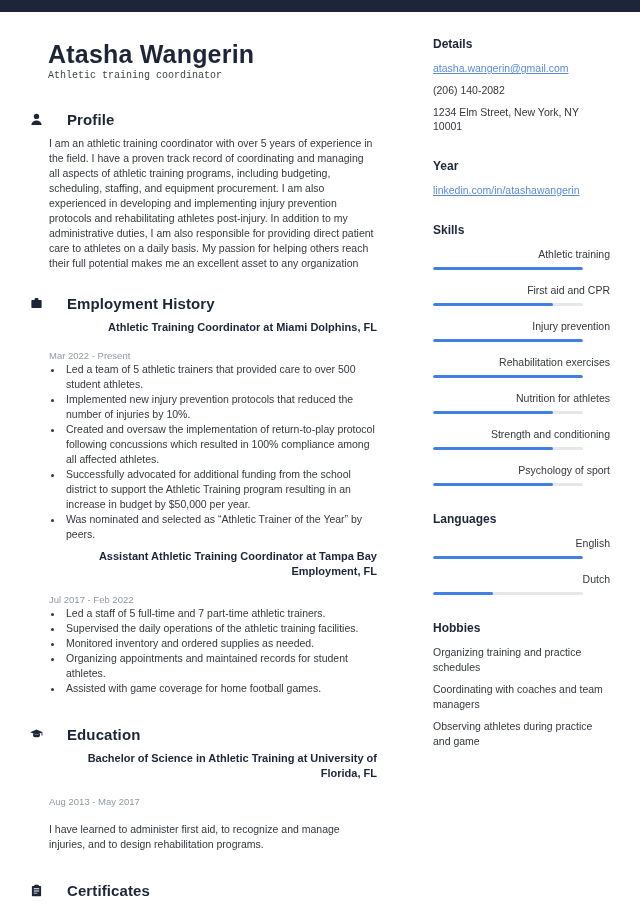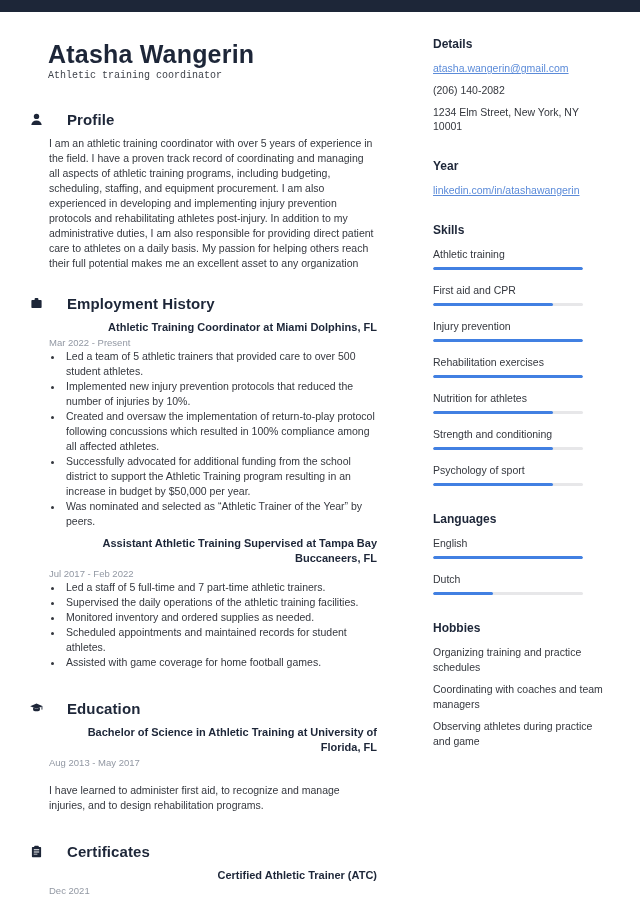--- a/index.html
+++ b/index.html
@@ -26,36 +26,36 @@
   .section-head { display:flex; align-items:center; gap:24px; }
   .section-head .ic { width:13px; height:13px; flex:0 0 13px; color:var(--heading); display:inline-flex; }
   .section-head .ic svg { width:13px; height:13px; }
   .section-head h2 { font-size:15px; font-weight:700; color:var(--heading); letter-spacing:.1px; }
   .section-body { padding-left:19px; margin-top:8px; }
 
   .para { font-size:10.5px; line-height:15px; color:var(--body_text); }
   .job { margin-top:2px; }
   .job + .job { margin-top:7px; }
   .job-title, .item-title { font-size:11px; font-weight:700; color:var(--heading); line-height:15px;text-align:right; }
-  .dates { font-size:9.5px; color:var(--muted_text); margin-top:2px; line-height:12px; }
+  .dates { font-size:9.5px; color:var(--muted_text); margin-top:15px; line-height:12px; }
   ul.bullets { margin-top:0; padding-left:14px; }
   ul.bullets li { font-size:10.5px; line-height:15px; padding-left:3px; color:var(--body_text); }
   ul.bullets li::marker { color:var(--body_text); font-size:9px; }
   .edu-desc { font-size:10.5px; line-height:15px; margin-top:14px; }
   .cert { margin-top:2px; }
 
   
   .sb-section { margin-top:26px; }
   .sb-section.first { margin-top:25px; }
   .sb-head { font-size:12px; font-weight:700; color:var(--heading); margin-bottom:10px; }
   .sb-line { font-size:10.5px; line-height:14px; color:var(--body_text); margin-bottom:8px; }
   a.link { color:var(--link); text-decoration:underline; font-size:10.5px; line-height:14px; cursor:pointer; }
   .sb-link-line { margin-bottom:8px; }
 
-  .meter { margin-bottom:13px; }
+  .meter { margin-bottom:13px;text-align:right; }
   .meter .lbl { font-size:10.5px; color:var(--body_text); line-height:14px; }
   .meter .track { width:150px; height:3px; background:var(--bar_track); border-radius:2px; margin-top:6px; overflow:hidden; }
   .meter .fill { height:3px; background:var(--bar_fill); border-radius:2px; }
 
   .hobby { font-size:10.5px; line-height:15px; color:var(--body_text); margin-bottom:7px; }
 </style>
 </head>
 <body>
 
 <div class="topbar"></div>
@@ -102,27 +102,27 @@
           <ul class="bullets">
             <li>Led a team of 5 athletic trainers that provided care to over 500 student athletes.</li>
             <li>Implemented new injury prevention protocols that reduced the number of injuries by 10%.</li>
             <li>Created and oversaw the implementation of return-to-play protocol following concussions which resulted in 100% compliance among all affected athletes.</li>
             <li>Successfully advocated for additional funding from the school district to support the Athletic Training program resulting in an increase in budget by $50,000 per year.</li>
             <li>Was nominated and selected as “Athletic Trainer of the Year” by peers.</li>
           </ul>
         </div>
 
         <div class="job">
-          <div class="job-title">Assistant Athletic Training Supervised at Tampa Bay Buccaneers, FL</div>
+          <div class="job-title">Assistant Athletic Training Coordinator at Tampa Bay Employment, FL</div>
           <div class="dates">Jul 2017 - Feb 2022</div>
           <ul class="bullets">
             <li>Led a staff of 5 full-time and 7 part-time athletic trainers.</li>
             <li>Supervised the daily operations of the athletic training facilities.</li>
             <li>Monitored inventory and ordered supplies as needed.</li>
-            <li>Scheduled appointments and maintained records for student athletes.</li>
+            <li>Organizing appointments and maintained records for student athletes.</li>
             <li>Assisted with game coverage for home football games.</li>
           </ul>
         </div>
 
       </div>
     </div>
 
     <div class="section">
       <div class="section-head">
         <span class="ic">

